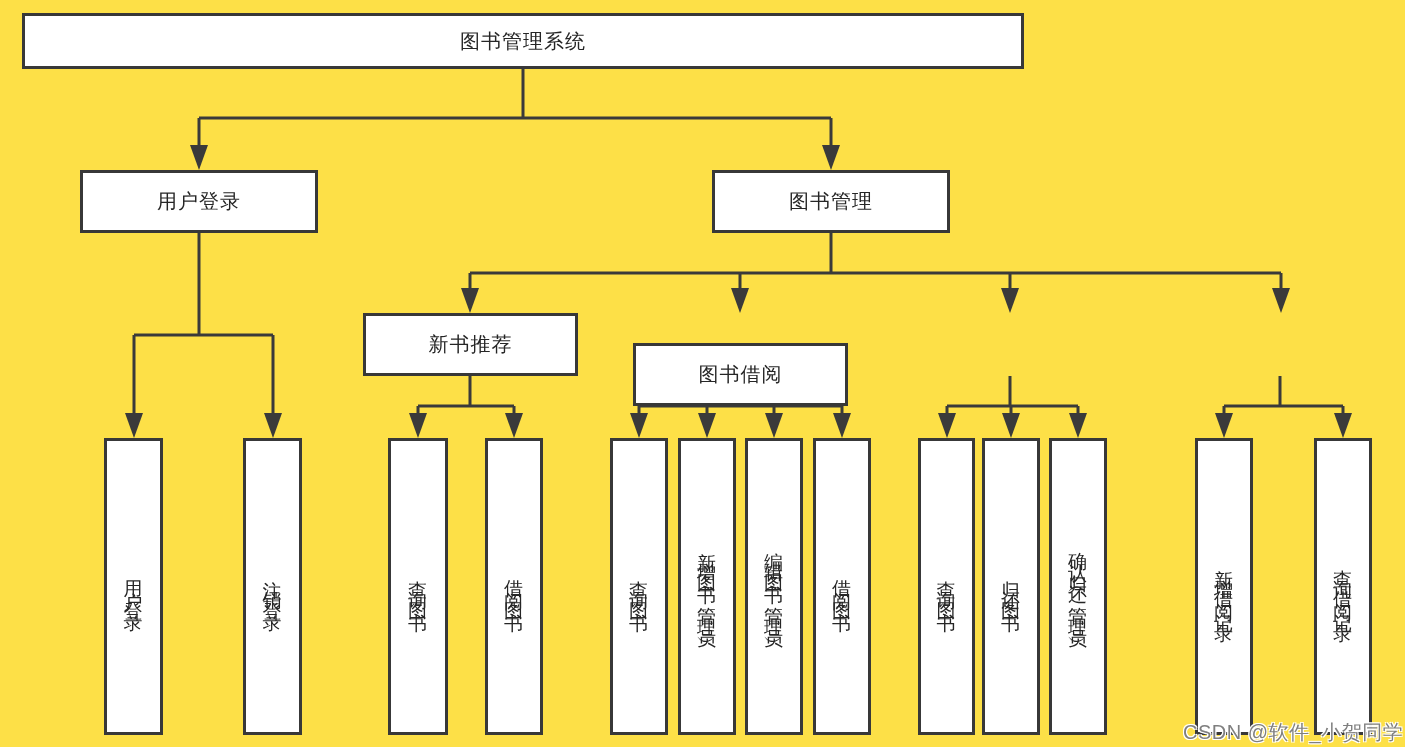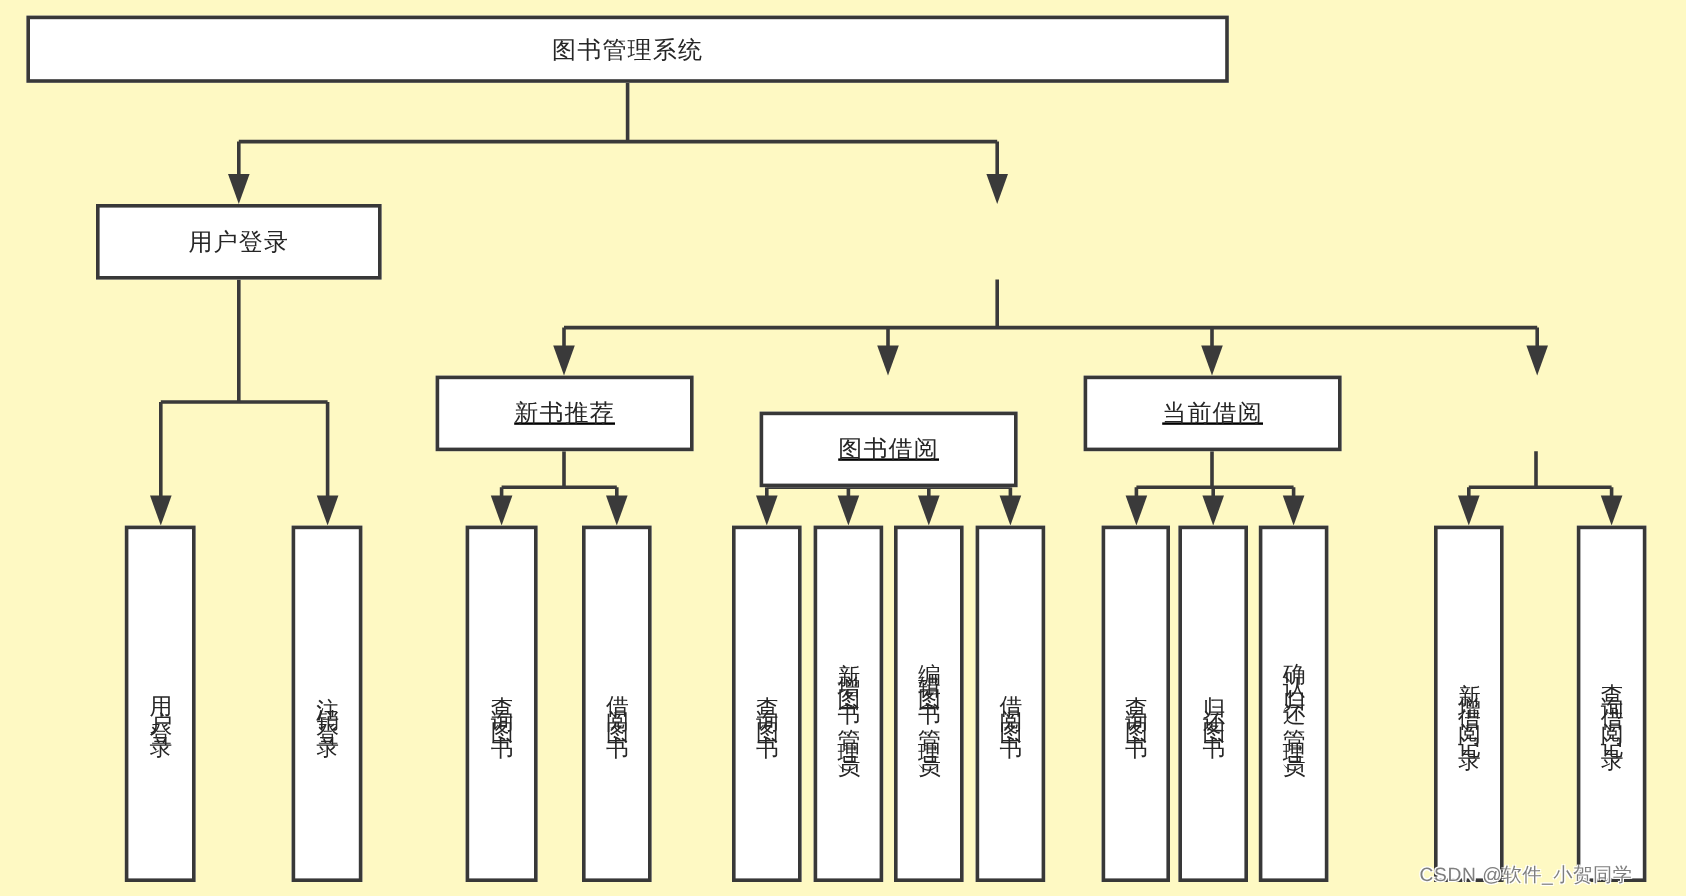--- a/index.html
+++ b/index.html
@@ -4,21 +4,21 @@
 <style>
   html, body {
     margin: 0;
     padding: 0;
     background: #ffffff;
   }
   .canvas {
     position: relative;
     width: 1405px;
     height: 747px;
-    background: #fef9c3;
+    background: #fde047;
     font-family: "Liberation Sans", sans-serif;
     overflow: hidden;
   }
   .connectors {
     position: absolute;
     left: 0;
     top: 0;
     width: 1405px;
     height: 747px;
     z-index: 1;
@@ -55,21 +55,21 @@
     letter-spacing: 11px;
     line-height: 1;
   }
   
   .n-root   { left: 22px;  top: 13px;  width: 1002px; height: 56px; }
   
   .n-l2     { top: 170px; height: 63px; width: 238px; }
   .n-user   { left: 80px; }
   .n-mgmt   { left: 712px; }
   
-  .n-l3     { top: 313px; height: 63px; width: 215px; text-decoration: underline; }
+  .n-l3     { top: 313px; height: 63px; width: 215px; }
   .n-rec    { left: 363px; }
   .n-borrow { left: 633px; margin-top: 30px; }
   .n-cur    { left: 903px; }
   .n-recd   { left: 1173px; }
   
   .leaf     { top: 438px; height: 297px; }
   .lf-0  { left: 104px;  width: 59px; }
   .lf-1  { left: 243px;  width: 59px; }
   .lf-2  { left: 388px;  width: 60px; }
   .lf-3  { left: 485px;  width: 58px; }
@@ -80,21 +80,21 @@
   .lf-8  { left: 918px;  width: 57px; }
   .lf-9  { left: 982px;  width: 58px; }
   .lf-10 { left: 1049px; width: 58px; }
   .lf-11 { left: 1195px; width: 58px; }
   .lf-12 { left: 1314px; width: 58px; }
   .watermark {
     position: absolute;
     left: 1183px;
     top: 719px;
     z-index: 5;
-    font-size: 16px;
+    font-size: 20px;
     color: #7f7f7f;
     letter-spacing: 0.5px;
     white-space: nowrap;
     text-shadow: -1px -1px 0 #ffffff, 1px -1px 0 #ffffff, -1px 1px 0 #ffffff, 1px 1px 0 #ffffff;
   }
 </style>
 </head>
 <body>
 
 <div class="canvas">
@@ -135,30 +135,30 @@
     <polygon points="1334,413 1352,413 1343,438"></polygon>
   </svg>
 
   <div class="node n-root">
     <span class="h-label">图书管理系统</span>
   </div>
 
   <div class="node n-l2 n-user">
     <span class="h-label">用户登录</span>
   </div>
+  <div class="node n-l2 n-mgmt">
+    <span class="h-label">图书管理</span>
+  </div>
 
   <div class="node n-l3 n-rec">
     <span class="h-label">新书推荐</span>
   </div>
   <div class="node n-l3 n-borrow">
     <span class="h-label">图书借阅</span>
   </div>
-  <div class="node n-l3 n-cur">
-    <span class="h-label">当前借阅</span>
-  </div>
 
   <div class="node leaf lf-0">
     <span class="v-label">用户登录</span>
   </div>
   <div class="node leaf lf-1">
     <span class="v-label">注销登录</span>
   </div>
   <div class="node leaf lf-2">
     <span class="v-label">查询图书</span>
   </div>

